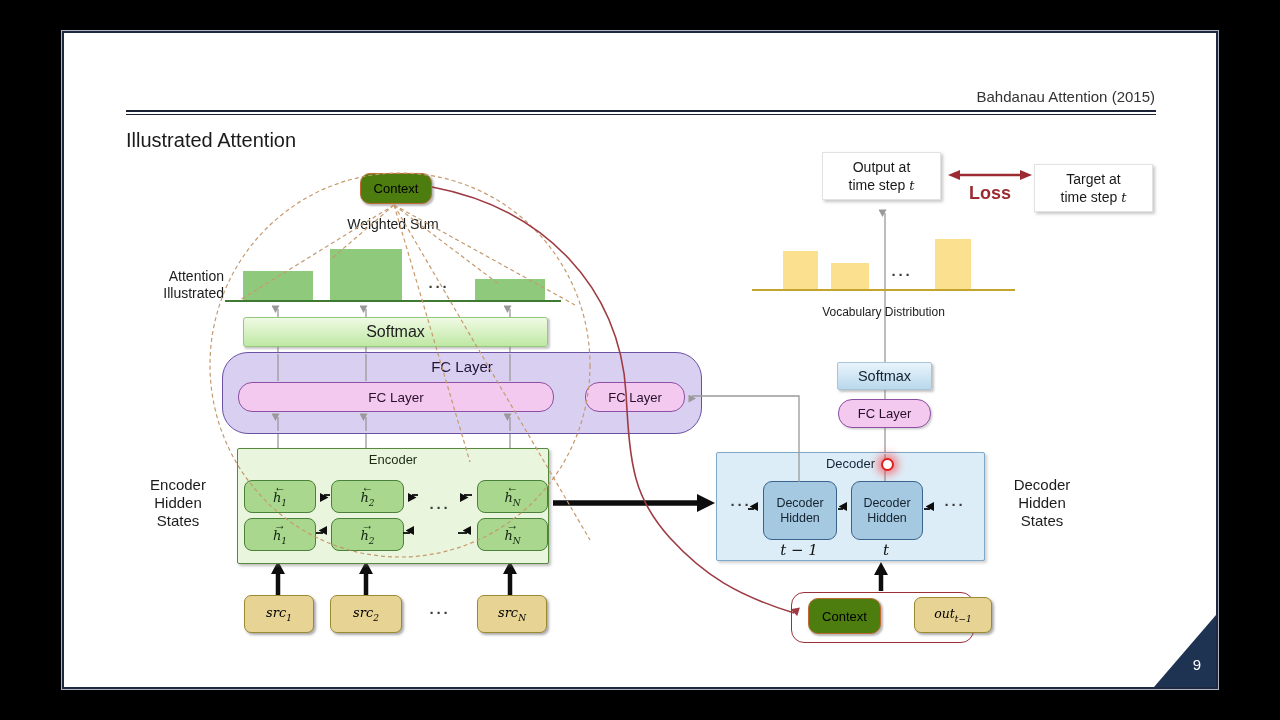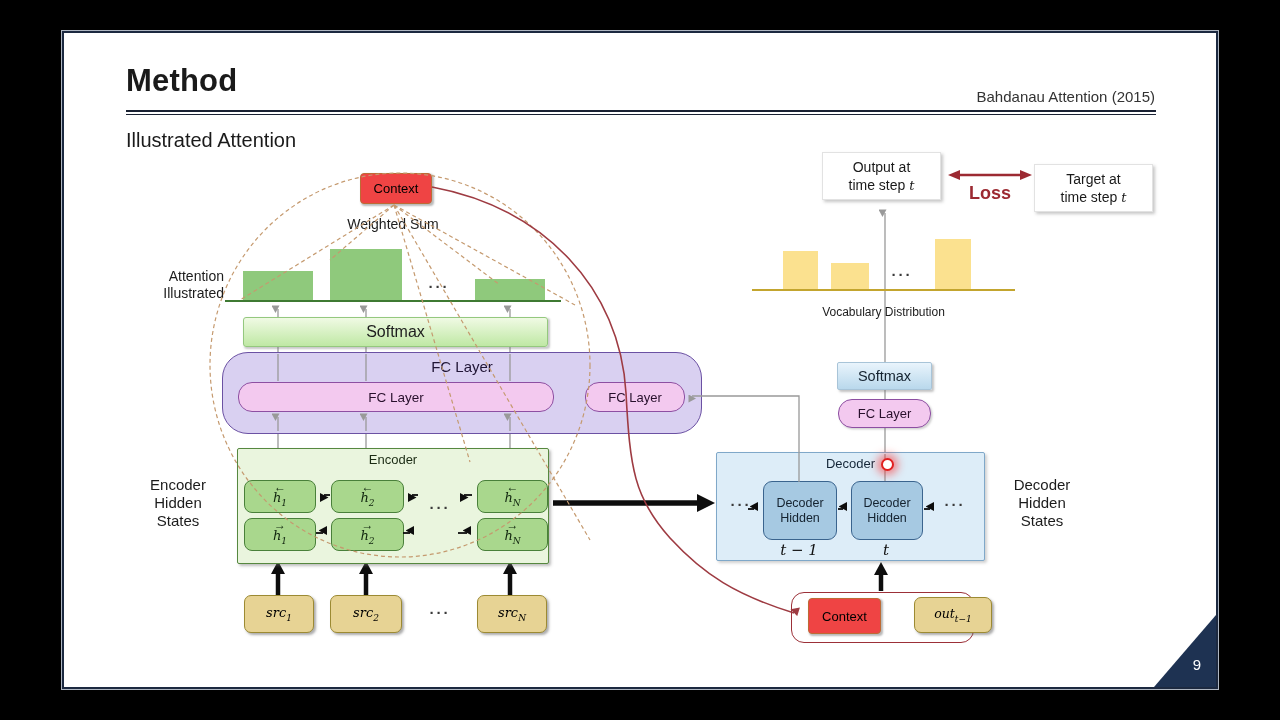--- a/index.html
+++ b/index.html
@@ -9,21 +9,21 @@
          border:2px solid #1c2940;box-shadow:0 0 0 1px #aeb6c2;}
   .abs{position:absolute;}
   .ctr{text-align:center;}
   
   .title{font-size:31px;font-weight:700;color:#1a1a1a;letter-spacing:.2px;}
   .attr{font-size:15px;color:#333;}
   .rule1{border-top:2px solid #1a2233;}
   .rule2{border-top:1px solid #1a2233;}
   .subtitle{font-size:20px;color:#1a1a1a;}
   
-  .peach{background:#ef4444;border:1.5px solid #bd6b35;border-radius:4px;
+  .peach{background:#4d7c0f;border:1.5px solid #bd6b35;border-radius:10px;
          box-shadow:1.5px 1.5px 2px rgba(100,100,100,.45);}
   .tan{background:#e7d394;border:1.3px solid #9c8a33;border-radius:7px;
        box-shadow:2px 2px 2.5px rgba(90,90,90,.5);}
   .greenbar{background:#8fc97c;}
   .softgreen{background:linear-gradient(#f0fae4,#bfe8a4);border:1px solid #94c87e;border-radius:3px;
              box-shadow:1.5px 1.5px 2px rgba(120,120,120,.4);font-size:16px;color:#1d1d1d;}
   .purple{background:#d9d0f1;border:1.5px solid #6b51a3;border-radius:26px;}
   .pinkpill{background:#f3c9ef;border:1.3px solid #8d4fa2;border-radius:14px;}
   .encbox{background:#eaf5de;border:1.5px solid #56883f;border-radius:2px;
           box-shadow:2px 2px 3px rgba(110,110,110,.45);}
@@ -53,21 +53,20 @@
   .pnum{color:#fff;font-size:15px;right:15px;bottom:14px;}
   svg.layer{position:absolute;left:0;top:0;pointer-events:none;}
   .z1{z-index:1;} .z2{z-index:2;} .z3{z-index:3;} .z4{z-index:4;}
 </style>
 </head>
 <body>
 
 <div class="stage">
   <div class="slide">
 
-    <div class="abs title" style="left:62px;top:30px;">Method</div>
     <div class="abs attr" style="right:61px;top:55px;">Bahdanau Attention (2015)</div>
     <div class="abs rule1" style="left:62px;right:60px;top:77px;"></div>
     <div class="abs rule2" style="left:62px;right:60px;top:81px;"></div>
     <div class="abs subtitle" style="left:62px;top:96px;">Illustrated Attention</div>
 
     <svg class="layer z1" width="1152" height="654" viewBox="0 0 1152 654">
       <defs>
         <marker id="ag" markerWidth="8" markerHeight="8" refX="4" refY="6.5" orient="auto-start-reverse" markerUnits="userSpaceOnUse">
           <path d="M0,7.5 L4,0 L8,7.5 Z" transform="rotate(-90 4 4)" fill="#999"></path>
         </marker>

